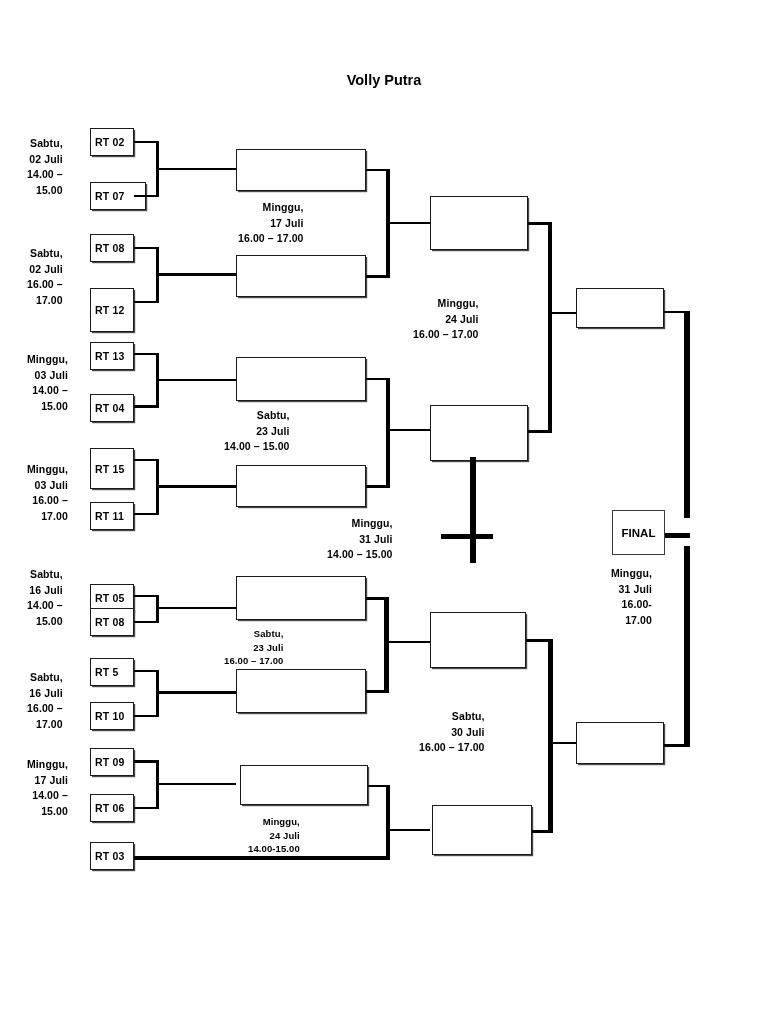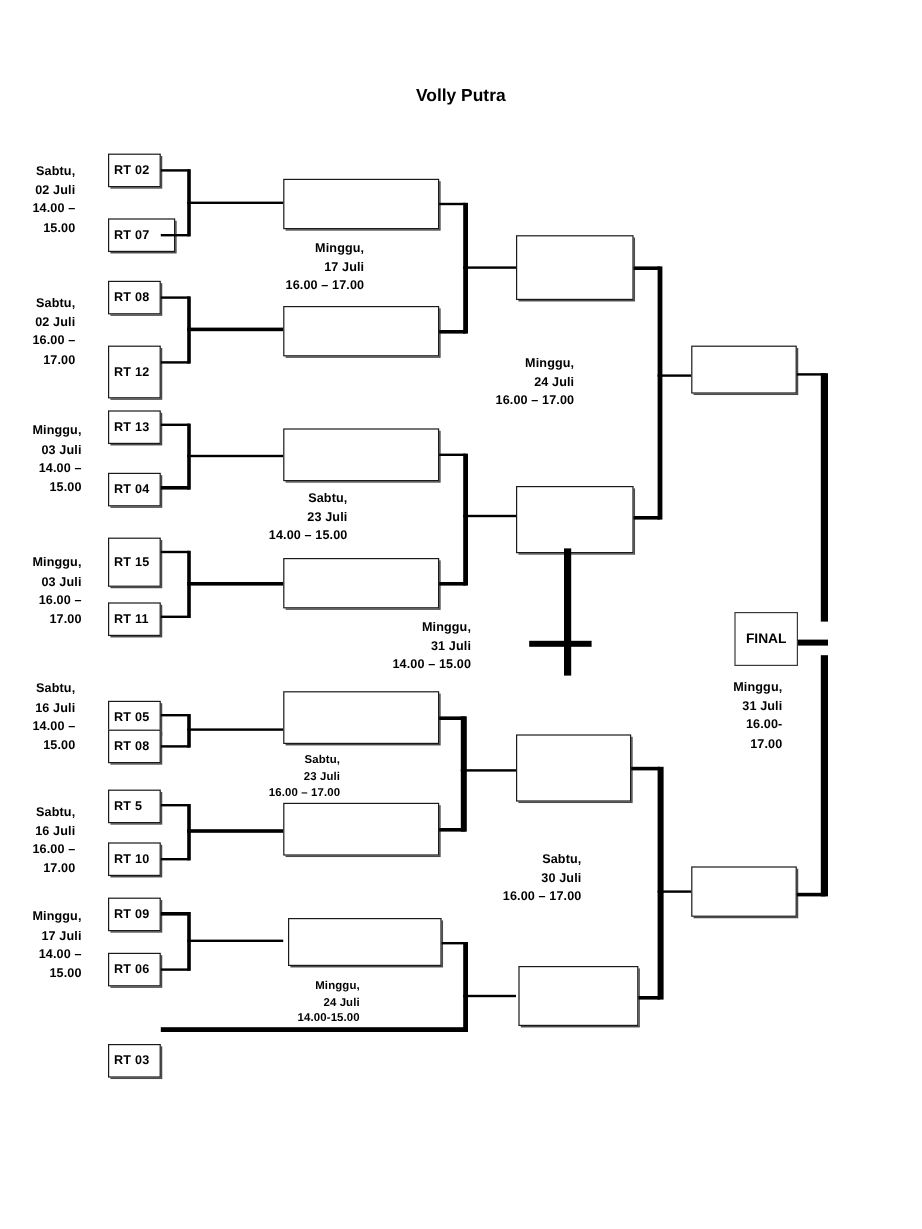--- a/index.html
+++ b/index.html
@@ -172,21 +172,21 @@
       <span>RT 10</span>
     </div>
 
   <div class="box team-box" style="left:90px; top:748px; width:44px; height:28px;">
       <span>RT 09</span>
     </div>
   <div class="box team-box" style="left:90px; top:794px; width:44px; height:28px;">
       <span>RT 06</span>
     </div>
 
-  <div class="box team-box" style="left:90px; top:870px; width:44px; height:28px;">
+  <div class="box team-box" style="left:90px; top:842px; width:44px; height:28px;">
       <span>RT 03</span>
     </div>
 
   <div class="ln" style="left:134px; top:141px; width:24px; height:2px;"></div>
   <div class="ln" style="left:134px; top:195px; width:24px; height:2px;"></div>
   <div class="ln" style="left:156px; top:141px; width:3px; height:56px;"></div>
   <div class="ln" style="left:156px; top:168px; width:80px; height:2px;"></div>
 
   <div class="ln" style="left:134px; top:247px; width:24px; height:2px;"></div>
   <div class="ln" style="left:134px; top:301px; width:24px; height:2px;"></div>

